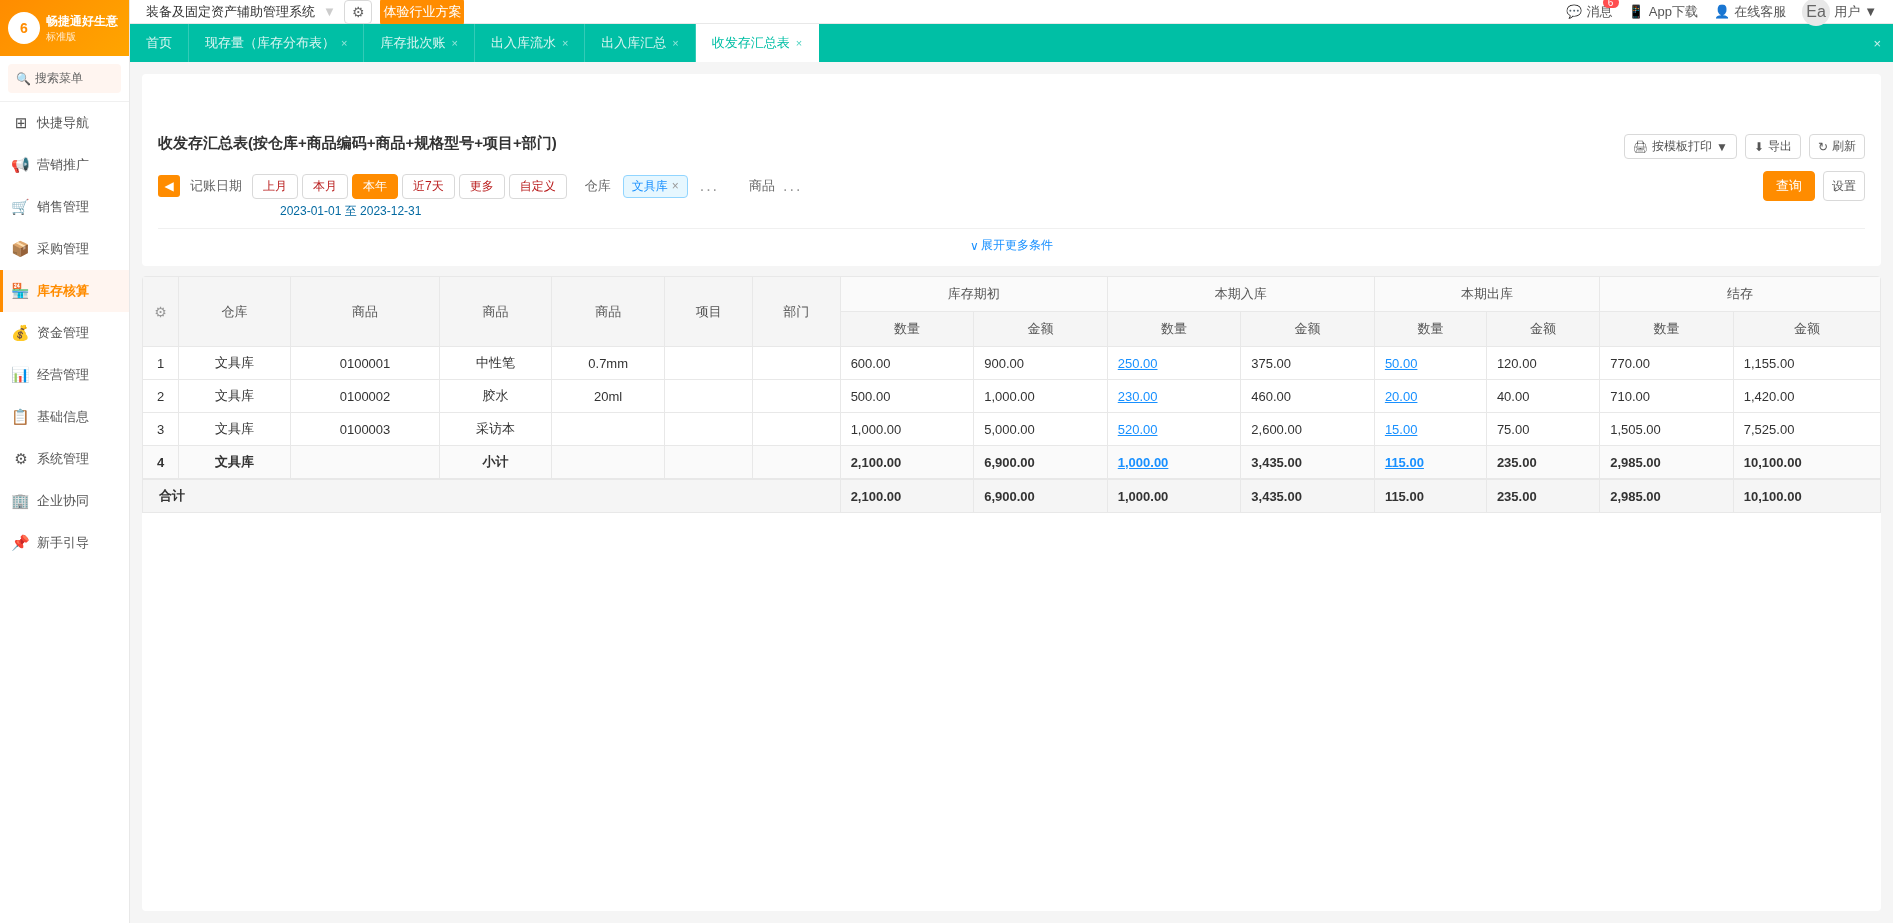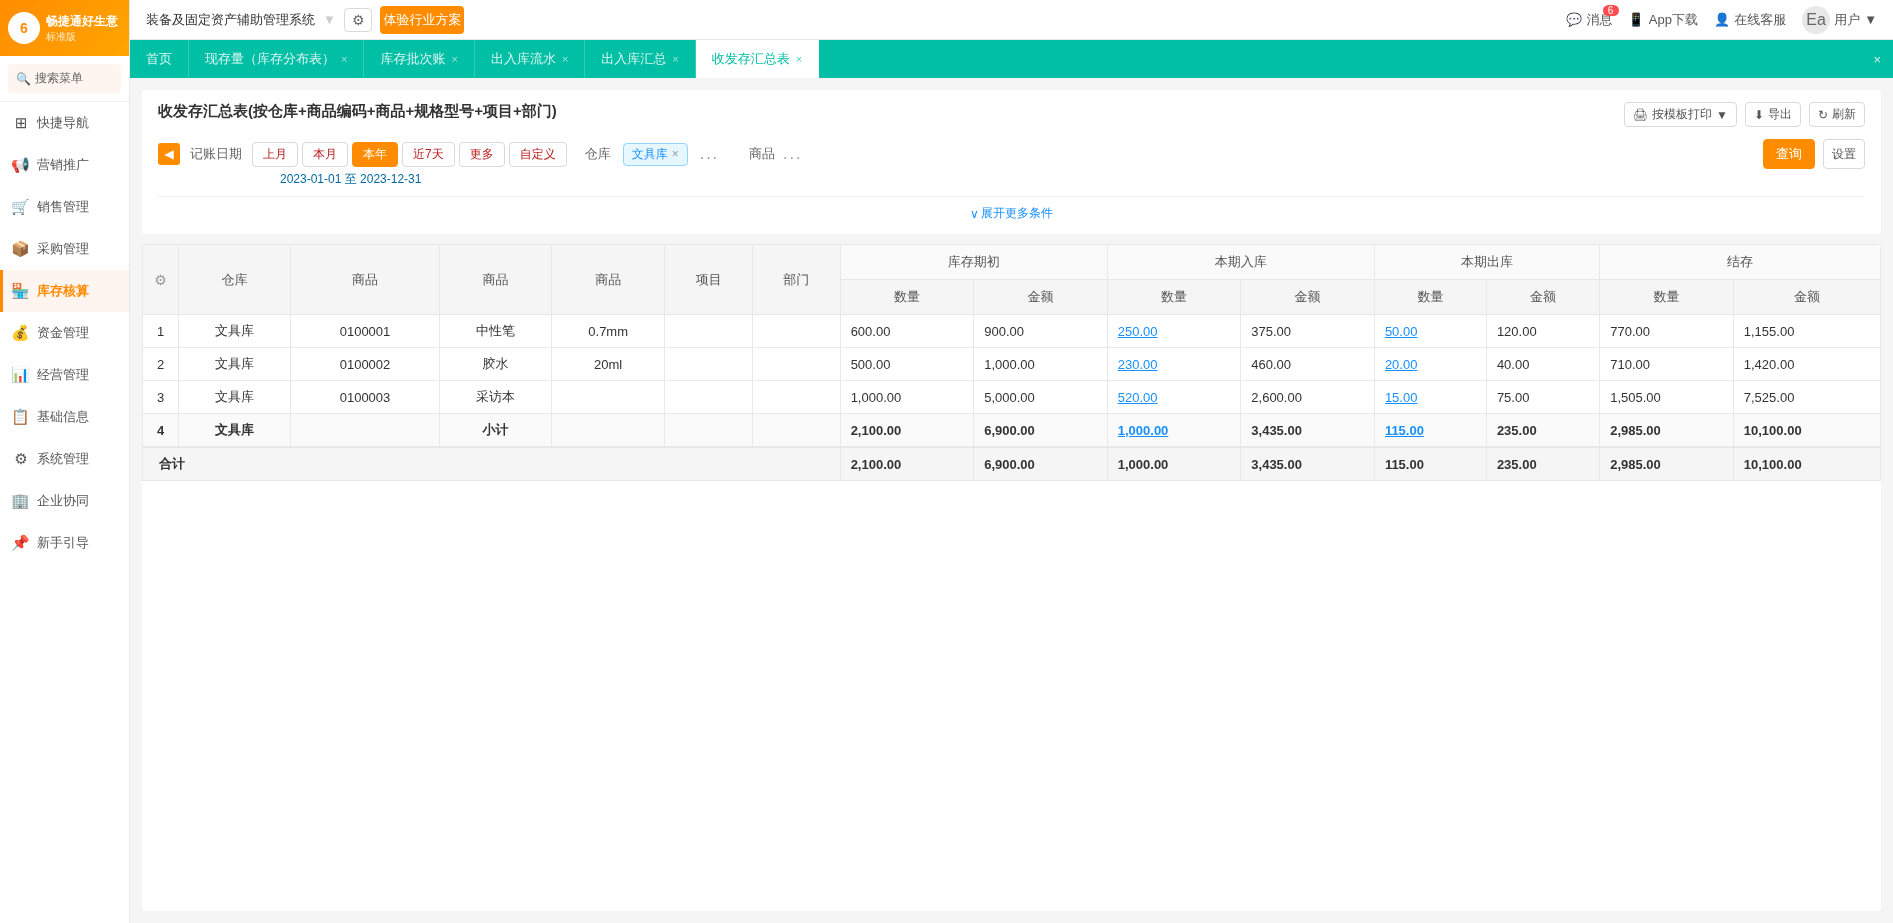--- a/index.html
+++ b/index.html
@@ -13,21 +13,21 @@
     .sidebar-search-btn { width: 100%; background: #fff5f0; border: none; padding: 6px 8px; border-radius: 4px; cursor: pointer; color: #666; font-size: 12px; display: flex; align-items: center; gap: 4px; }
     .sidebar-nav { flex: 1; overflow-y: auto; }
     .sidebar-item { padding: 12px 8px; display: flex; align-items: center; gap: 6px; cursor: pointer; color: #555; font-size: 13px; border-left: 3px solid transparent; }
     .sidebar-item.active { background: #fff5f0; color: #ff8c00; border-left-color: #ff8c00; font-weight: bold; }
     .sidebar-item-icon { font-size: 15px; width: 20px; text-align: center; }
 
     
     .main { flex: 1; display: flex; flex-direction: column; overflow: hidden; }
 
     
-    .top-header { height: 40px; background: #fff; border-bottom: 1px solid #e8e8e8; display: flex; align-items: center; justify-content: space-between; padding: 0 16px; flex-shrink: 0; }
+    .top-header { height: 24px; background: #fff; border-bottom: 1px solid #e8e8e8; display: flex; align-items: center; justify-content: space-between; padding: 0 16px; flex-shrink: 0; }
     .top-header-left { display: flex; align-items: center; gap: 8px; }
     .system-title { font-size: 13px; color: #333; }
     .gear-btn { background: none; border: 1px solid #d9d9d9; border-radius: 4px; padding: 3px 7px; cursor: pointer; font-size: 14px; color: #666; }
     .experience-btn { background: #ff8c00; color: #fff; border: none; border-radius: 4px; padding: 5px 3px; font-size: 13px; cursor: pointer; }
     .top-header-right { display: flex; align-items: center; gap: 16px; font-size: 13px; color: #555; }
     .header-action { display: flex; align-items: center; gap: 4px; cursor: pointer; position: relative; }
     .badge { background: #ff4d4f; color: #fff; border-radius: 8px; font-size: 10px; padding: 0 4px; position: absolute; top: -6px; right: -6px; min-width: 16px; text-align: center; }
     .user-avatar { width: 28px; height: 28px; background: #e8e8e8; border-radius: 50%; display: flex; align-items: center; justify-content: center; font-size: 16px; color: #666; }
 
     
@@ -47,21 +47,21 @@
     .filter-btns { display: flex; gap: 4px; }
     .filter-btn { padding: 3px 10px; border: 1px solid #d9d9d9; border-radius: 4px; cursor: pointer; background: #fff; font-size: 12px; color: #b91c1c; }
     .filter-btn.active { background: #ff8c00; color: #fff; border-color: #ff8c00; }
     .date-range { font-size: 12px; color: #0369a1; }
     .warehouse-tag { background: #e6f7ff; border: 1px solid #91d5ff; border-radius: 4px; padding: 2px 8px; font-size: 12px; color: #1890ff; display: flex; align-items: center; gap: 4px; }
     .tag-close { cursor: pointer; color: #999; }
     .filter-more-row { display: flex; align-items: center; justify-content: center; }
     .expand-btn { color: #1890ff; font-size: 12px; cursor: pointer; background: none; border: none; display: flex; align-items: center; gap: 2px; }
 
     
-    .page-header-bar { display: flex; align-items: flex-start; justify-content: space-between; }
+    .page-header-bar { display: flex; align-items: flex-start; justify-content: space-between; margin-top: 48px; }
     .page-header-actions { display: flex; align-items: center; gap: 8px; }
     .action-btn { padding: 5px 12px; border-radius: 4px; cursor: pointer; font-size: 13px; border: 1px solid #d9d9d9; background: #fff; color: #555; display: flex; align-items: center; gap: 4px; }
     .action-btn.primary { background: #ff8c00; color: #fff; border-color: #ff8c00; }
     .action-btn.small { font-size: 12px; padding: 3px 8px; }
 
     
     .table-container { overflow-x: auto; }
     table { width: 100%; border-collapse: collapse; font-size: 13px; }
     th { background: #f5f5f5; padding: 8px 10px; text-align: center; color: #555; font-weight: 500; border: 1px solid #e8e8e8; white-space: nowrap; }
     td { padding: 7px 10px; text-align: center; border: 1px solid #e8e8e8; color: #333; }

